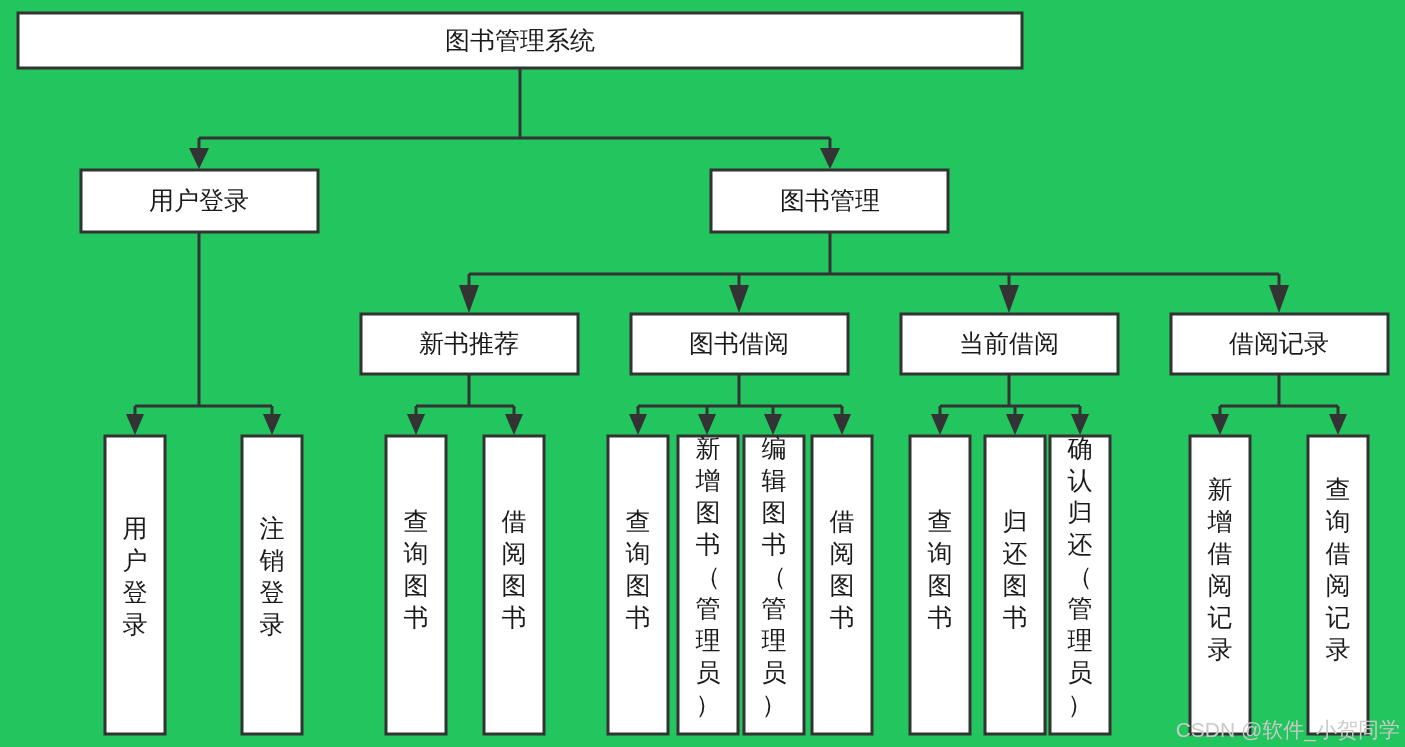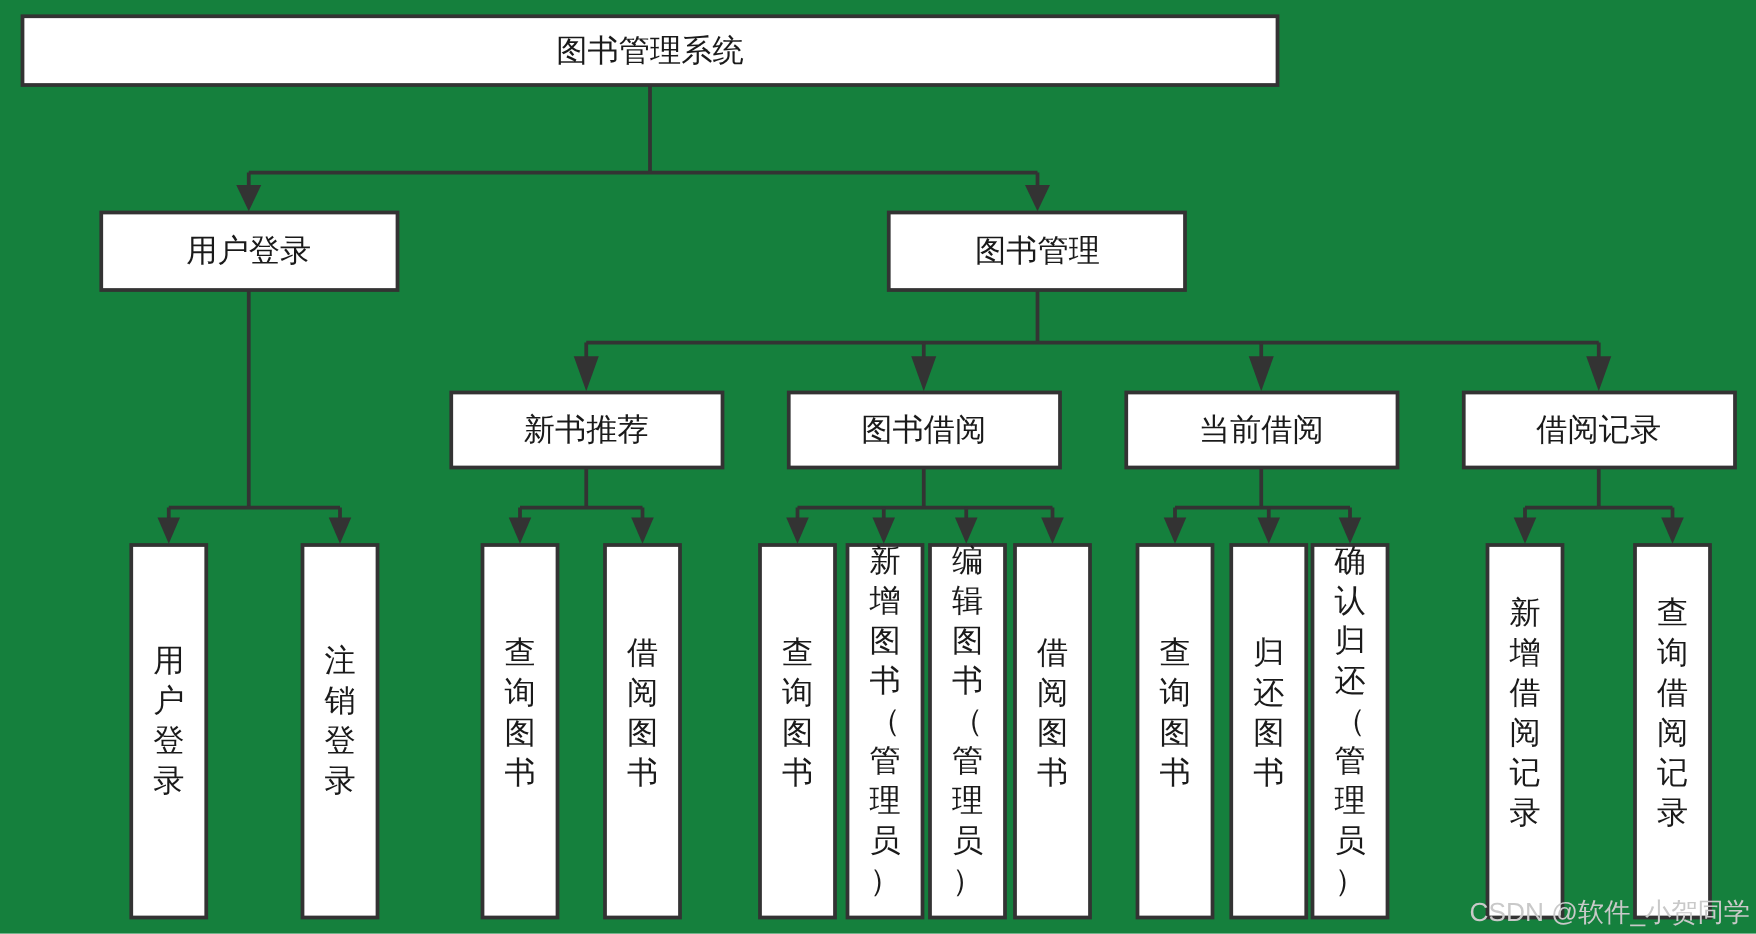--- a/index.html
+++ b/index.html
@@ -7,21 +7,21 @@
     padding: 0;
     background: #ffffff;
   }
   body {
     font-family: "Liberation Sans", "DejaVu Sans", sans-serif;
   }
   #diagram-root {
     position: relative;
     width: 1405px;
     height: 747px;
-    background: #15803d;
+    background: #22c55e;
     overflow: hidden;
   }
   svg.diagram-canvas {
     position: absolute;
     left: 0;
     top: 0;
     width: 1405px;
     height: 747px;
     display: block;
   }

